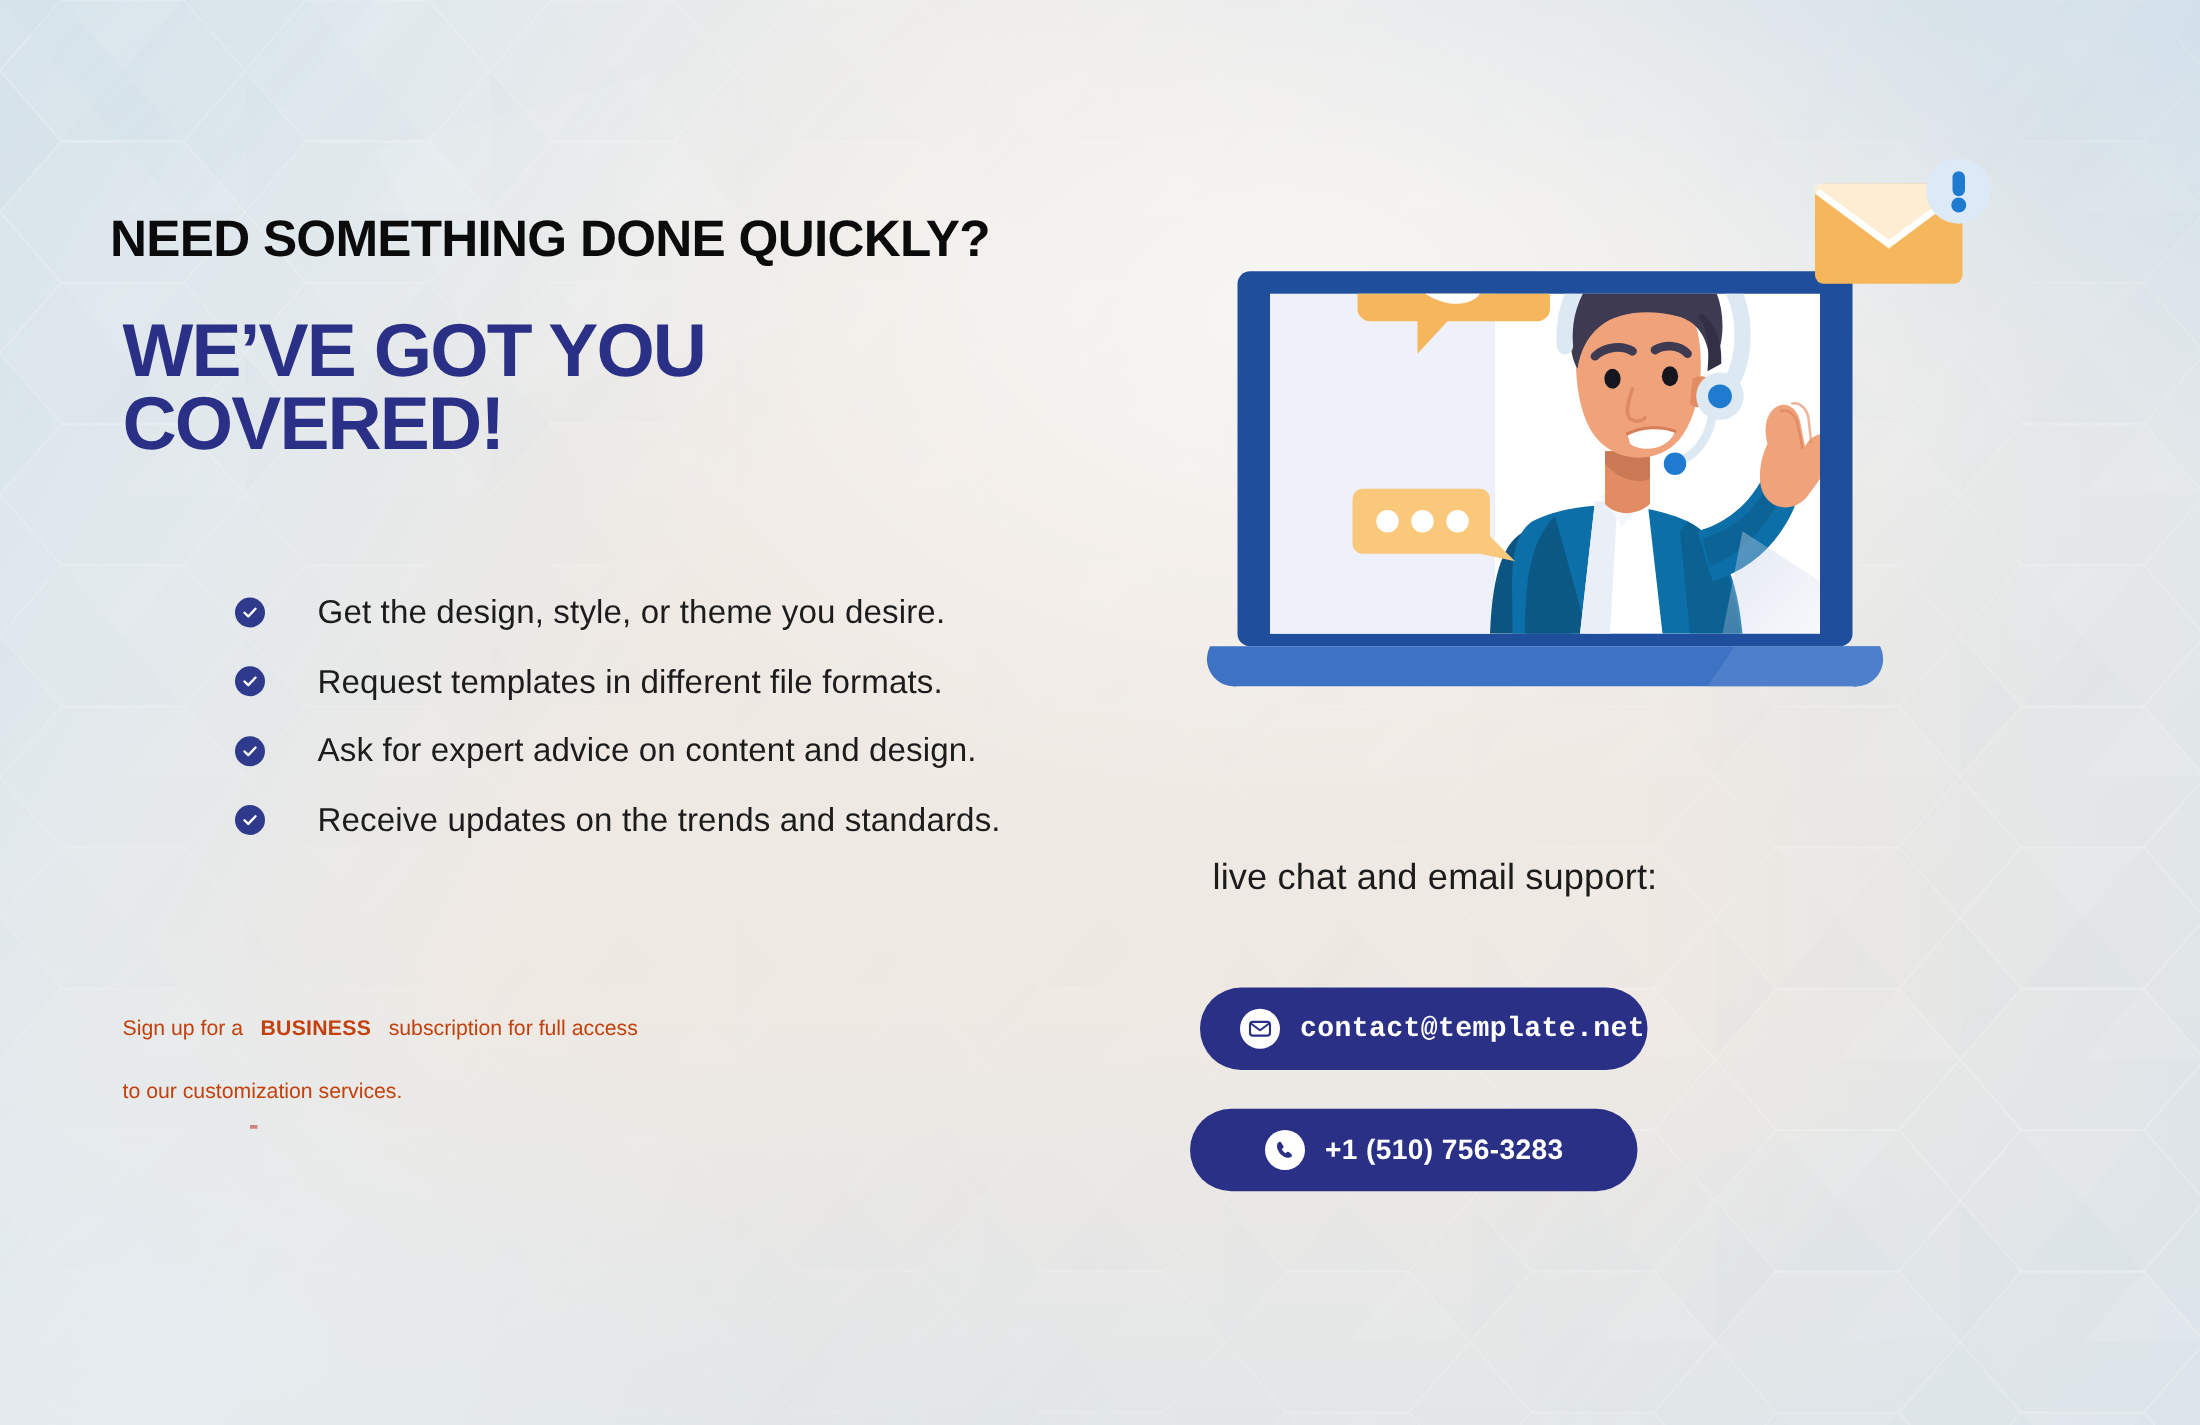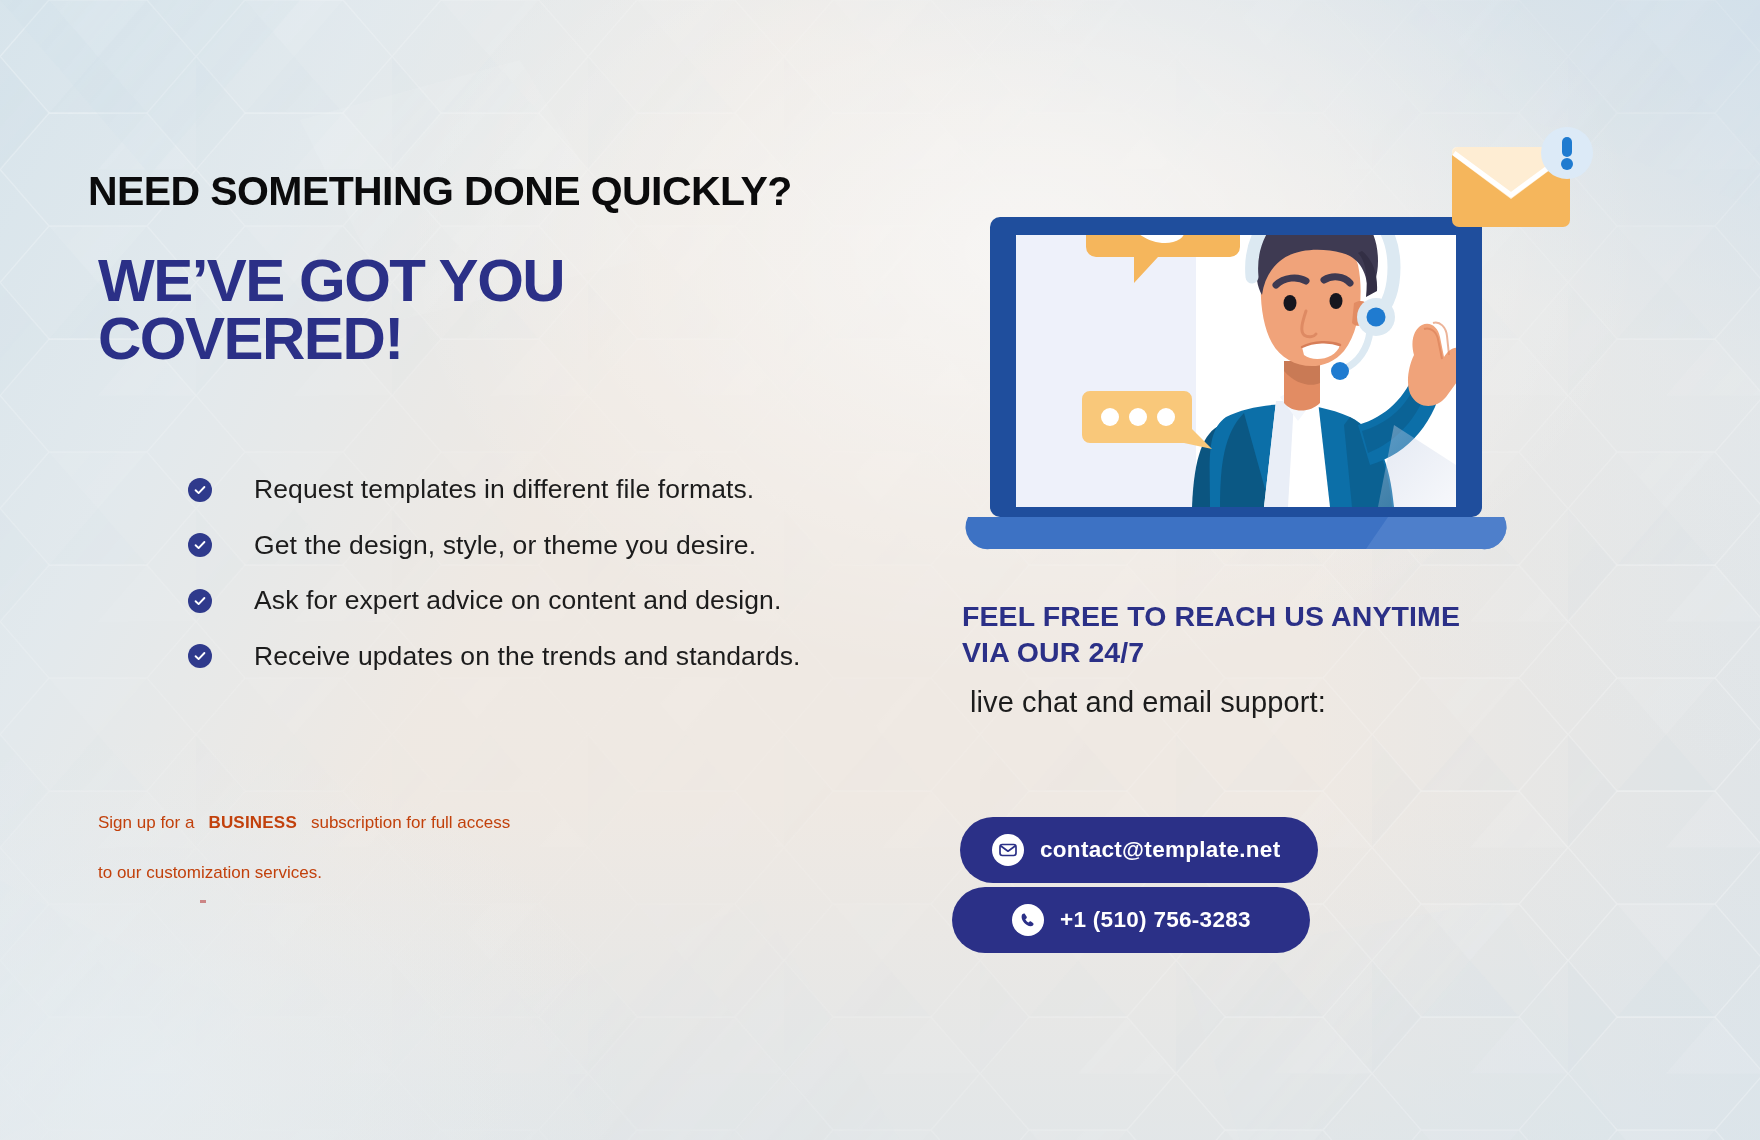--- a/index.html
+++ b/index.html
@@ -81,21 +81,21 @@
   }
   #reach-sub {
     position: absolute; left: 20px; top: 686px;
     font-size: 29px; color: #1C1C1C; letter-spacing: .1px;
   }
 
   .contact-pill {
     position: absolute; height: 66px; border-radius: 33px;
     background: #2B3087; display: flex; align-items: center;
   }
-  #pill-email { left: 10px; top: 817px; width: 358px; padding-left: 32px; }
+  #pill-email { left: 10px; top: 790px; width: 358px; padding-left: 32px; font-family: Liberation Mono, monospace; }
   #pill-phone { left: 2px; top: 863px; width: 358px; padding-left: 60px; margin-top: 24px; }
   .pill-ic {
     width: 32px; height: 32px; border-radius: 50%; background: #FFFFFF;
     display: flex; align-items: center; justify-content: center; flex: 0 0 32px;
   }
   .pill-tx { margin-left: 16px; color: #FFFFFF; font-size: 22.5px; font-weight: 700; letter-spacing: .3px; white-space: nowrap; }
 </style>
 </head>
 <body>
 
@@ -153,30 +153,30 @@
     </div>
 
     <div id="feature-list">
 
       <div class="feat-row">
         <span class="feat-check">
           <svg width="14" height="14" viewBox="0 0 14 14">
               <path d="M2.6 7.2 L5.6 10.1 L11.4 4.0" fill="none" stroke="#fff" stroke-width="1.9" stroke-linecap="round" stroke-linejoin="round"></path>
             </svg>
         </span>
-        <span class="feat-label">Request templates in different file formats.</span>
+        <span class="feat-label">Get the design, style, or theme you desire.</span>
       </div>
 
       <div class="feat-row">
         <span class="feat-check">
           <svg width="14" height="14" viewBox="0 0 14 14">
               <path d="M2.6 7.2 L5.6 10.1 L11.4 4.0" fill="none" stroke="#fff" stroke-width="1.9" stroke-linecap="round" stroke-linejoin="round"></path>
             </svg>
         </span>
-        <span class="feat-label">Get the design, style, or theme you desire.</span>
+        <span class="feat-label">Request templates in different file formats.</span>
       </div>
 
       <div class="feat-row">
         <span class="feat-check">
           <svg width="14" height="14" viewBox="0 0 14 14">
               <path d="M2.6 7.2 L5.6 10.1 L11.4 4.0" fill="none" stroke="#fff" stroke-width="1.9" stroke-linecap="round" stroke-linejoin="round"></path>
             </svg>
         </span>
         <span class="feat-label">Ask for expert advice on content and design.</span>
       </div>
@@ -296,24 +296,20 @@
       <g>
         <circle cx="609" cy="28" r="26" fill="#DCEAF7"></circle>
         <rect x="604" y="12" width="10" height="20" rx="5" fill="#1F7BD0"></rect>
         <circle cx="609" cy="39" r="6" fill="#1F7BD0"></circle>
       </g>
 
       <path d="M10 392 L546 392 A22 22 0 0 1 524 424 L32 424 A22 22 0 0 1 10 392 Z" fill="#3D72C4"></path>
       <path d="M430 392 L546 392 A22 22 0 0 1 524 424 L408 424 Z" fill="#5A88D0" opacity="0.6"></path>
     </svg>
 
-    <div id="reach-head">
-      <div>FEEL FREE TO REACH US ANYTIME</div>
-      <div>VIA OUR 24/7</div>
-    </div>
 
     <div id="reach-sub">live chat and email support:</div>
 
     <div class="contact-pill" id="pill-email">
       <span class="pill-ic">
         <svg width="18" height="18" viewBox="0 0 18 18">
           <rect x="1" y="3.5" width="16" height="11" rx="2.4" fill="none" stroke="#2B3087" stroke-width="1.7"></rect>
           <path d="M2.2 5.2 L9 10.2 L15.8 5.2" fill="none" stroke="#2B3087" stroke-width="1.7" stroke-linejoin="round" stroke-linecap="round"></path>
         </svg>
       </span>

